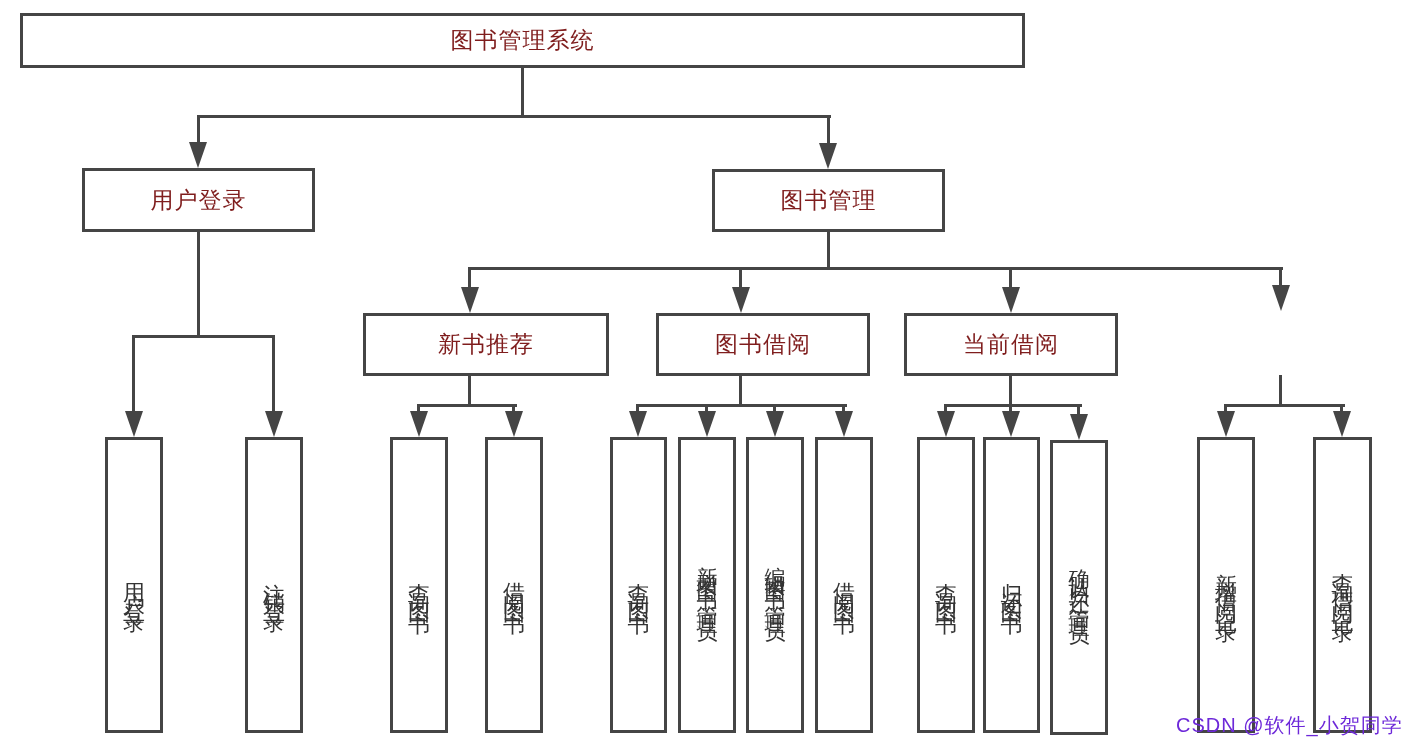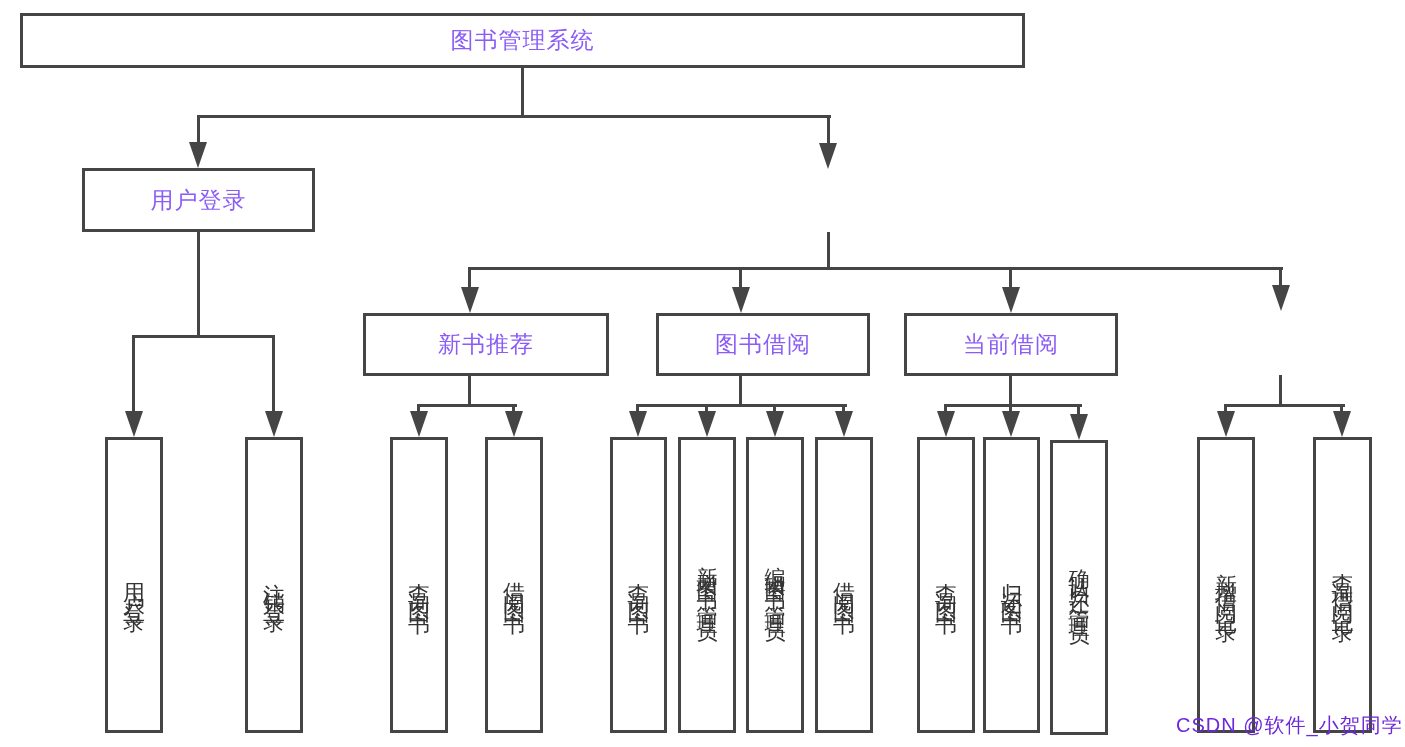--- a/index.html
+++ b/index.html
@@ -3,21 +3,21 @@
 <meta charset="utf-8">
 <style>
   html,body{margin:0;padding:0;background:#ffffff;}
   #canvas{
     position:relative;width:1405px;height:747px;background:#ffffff;overflow:hidden;
     font-family:"Liberation Sans","DejaVu Sans",sans-serif;color:#333333;
   }
   .b{
     position:absolute;box-sizing:border-box;border:3px solid #454545;background:#ffffff;
     display:flex;align-items:center;justify-content:center;
-    font-size:23px;letter-spacing:1px;color:#8b5cf6;white-space:nowrap;
+    font-size:23px;letter-spacing:1px;color:#7f1d1d;white-space:nowrap;
   }
   .vb{
     position:absolute;box-sizing:border-box;border:3px solid #454545;background:#ffffff;
     display:flex;align-items:center;justify-content:center;
     writing-mode:vertical-rl;text-orientation:mixed;
     font-size:22px;letter-spacing:10px;color:#333333;
   }
   .vb.tight{letter-spacing:8px;font-size:21px;}
   .h{position:absolute;height:3px;background:#454545;}
   .v{position:absolute;width:3px;background:#454545;}
@@ -28,20 +28,21 @@
       white-space:nowrap;letter-spacing:1px;}
 </style>
 </head>
 <body>
 
 <div id="canvas">
 
   <div class="b" style="left:20px;top:13px;width:1005px;height:55px">图书管理系统</div>
 
   <div class="b" style="left:82px;top:168px;width:233px;height:64px">用户登录</div>
+  <div class="b" style="left:712px;top:169px;width:233px;height:63px">图书管理</div>
 
   <div class="b" style="left:363px;top:313px;width:246px;height:63px">新书推荐</div>
   <div class="b" style="left:656px;top:313px;width:214px;height:63px">图书借阅</div>
   <div class="b" style="left:904px;top:313px;width:214px;height:63px">当前借阅</div>
 
   <div class="vb" style="left:105px;top:437px;width:58px;height:296px">用户登录</div>
   <div class="vb" style="left:245px;top:437px;width:58px;height:296px">注销登录</div>
 
   <div class="vb" style="left:390px;top:437px;width:58px;height:296px">查询图书</div>
   <div class="vb" style="left:485px;top:437px;width:58px;height:296px">借阅图书</div>

